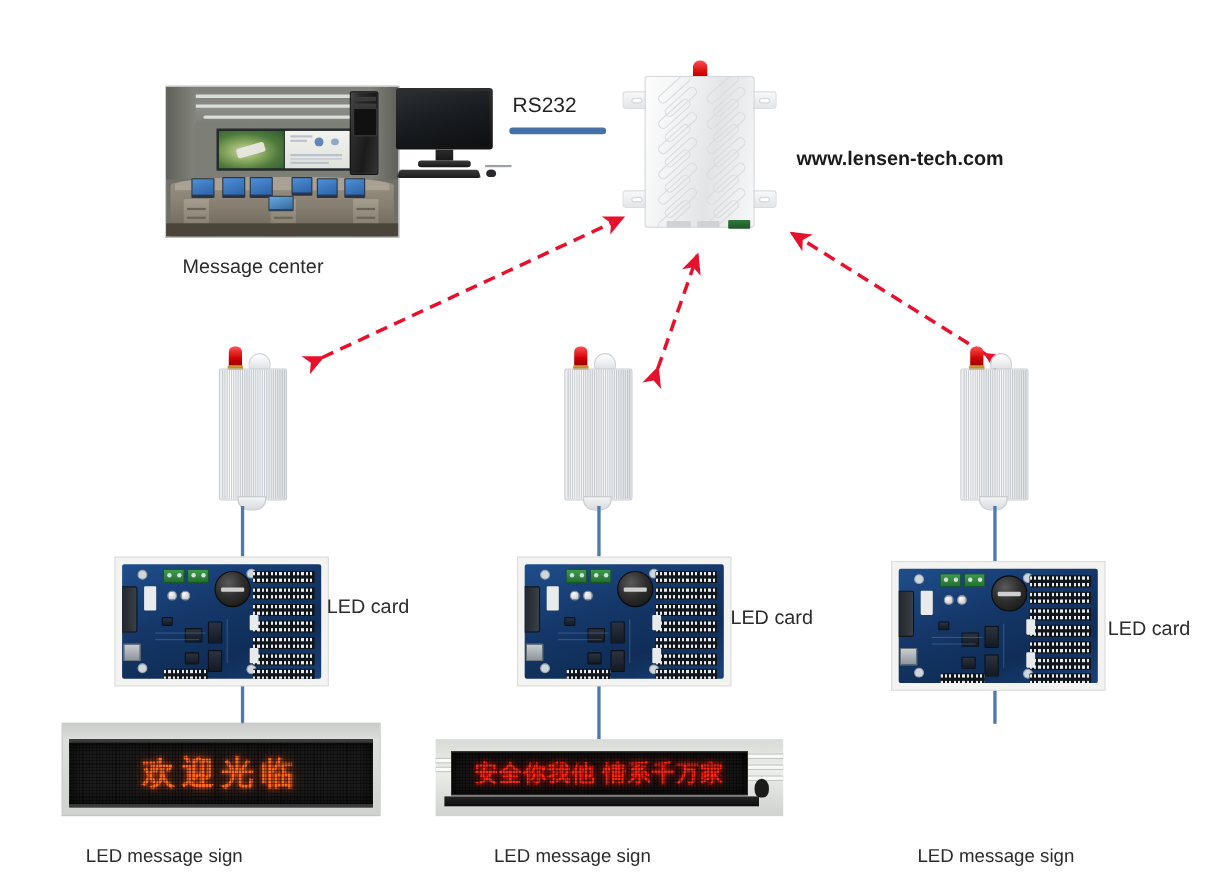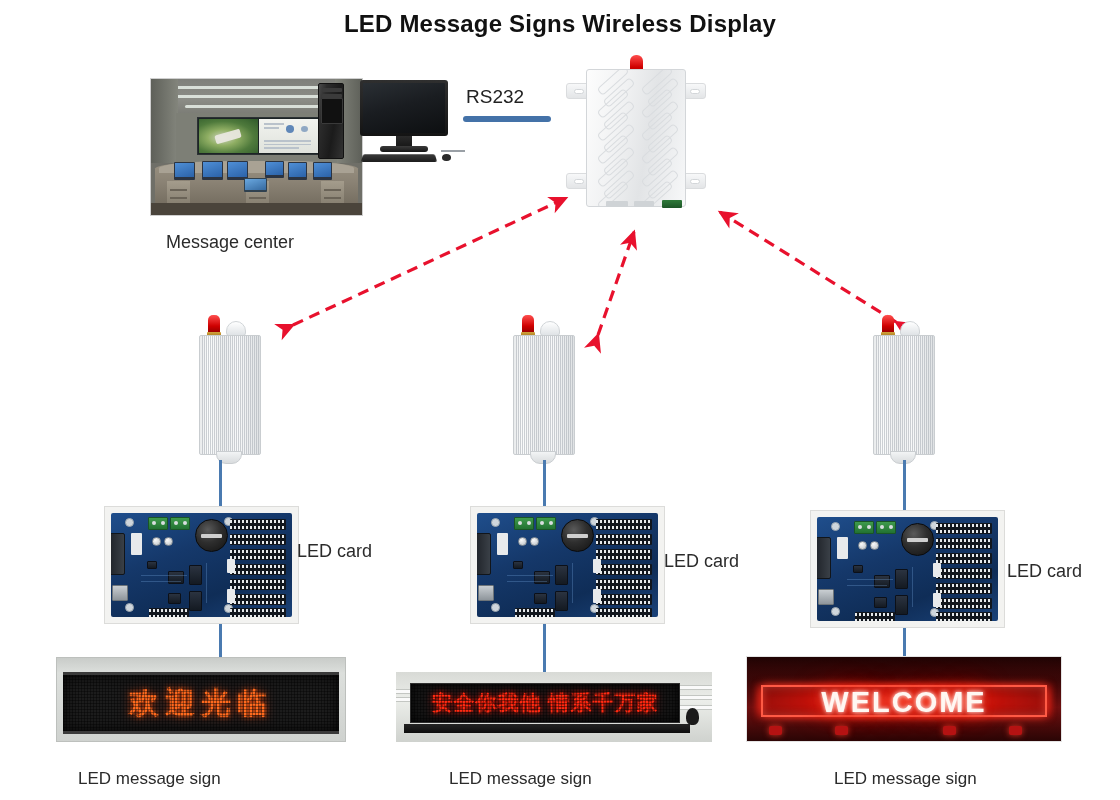--- a/index.html
+++ b/index.html
@@ -240,21 +240,20 @@
 
   
   #arrows{position:absolute;left:0;top:0;width:1120px;height:800px;
     pointer-events:none;}
 </style>
 </head>
 <body>
 
 <div class="stage">
 
-  <div class="abs" id="title">LED Message Signs Wireless Display</div>
 
   <div class="abs" id="controlroom">
     <div class="cr-ceiling"></div>
     <div class="cr-strip" style="left:8%;top:5%;width:84%"></div>
     <div class="cr-strip" style="left:12%;top:12%;width:76%"></div>
     <div class="cr-strip" style="left:16%;top:19%;width:68%"></div>
     <div class="cr-wallL"></div>
     <div class="cr-wallR"></div>
     <div class="cr-back"></div>
 
@@ -354,20 +353,21 @@
           <div class="mm-fin" style="left: 6px; top: 80.5px;"></div>
           <div class="mm-fin" style="left: 0px; top: 92px;"></div>
           <div class="mm-fin" style="left: 6px; top: 103.5px;"></div>
           <div class="mm-fin" style="left: 0px; top: 115px;"></div>
         </div>
       </div>
     <div class="mm-conn" style="left:40px;width:22px"></div>
     <div class="mm-conn" style="left:68px;width:20px"></div>
     <div class="mm-green"></div>
   </div>
+  <div class="abs site" style="left:724px;top:134px">www.lensen-tech.com</div>
 
   <svg id="arrows" viewBox="0 0 1120 800">
     <defs>
       <marker id="ah" markerWidth="7" markerHeight="7" refX="5.6" refY="3.2" orient="auto" markerUnits="strokeWidth">
         <path d="M0.4,0.4 L6.4,3.2 L0.4,6.0 L2.0,3.2 Z" fill="#e8112d"></path>
       </marker>
     </defs>
     <g stroke="#e8112d" stroke-width="3.2" fill="none" stroke-dasharray="11,7" stroke-linecap="butt" marker-start="url(#ah)" marker-end="url(#ah)">
       <line x1="293" y1="325" x2="566" y2="198"></line>
       <line x1="598" y1="335" x2="634" y2="232"></line>
@@ -637,25 +637,15 @@
         <div class="wht" style="left: 116px; top: 76px; width: 8px; height: 14px;"></div>
         <div class="hdr" style="left: 38px; top: 95px; width: 40px; height: 11px;"></div>
         <div class="trace" style="left: 30px; top: 62px; width: 46px; height: 1px;"></div>
         <div class="trace" style="left: 30px; top: 68px; width: 40px; height: 1px;"></div>
         <div class="trace" style="left: 95px; top: 50px; width: 1px; height: 40px;"></div>
       </div>
   </div>
   <div class="abs label label-lg" style="left:1007px;top:561px">LED  card</div>
   <div class="abs vline" style="left:903px;top:628px;height:30px"></div>
 
-  <div class="sign" id="sign3">
-    <div class="darkband"></div>
-    <div class="halo"></div>
-    <div class="frame"></div>
-    <div class="txt">WELCOME</div>
-    <div class="lamp" style="left:22px"></div>
-    <div class="lamp" style="left:88px"></div>
-    <div class="lamp" style="left:196px"></div>
-    <div class="lamp" style="left:262px"></div>
-  </div>
   <div class="abs label" style="left:834px;top:769px">LED message sign</div>
 
 </div>
 
 </body></html>

